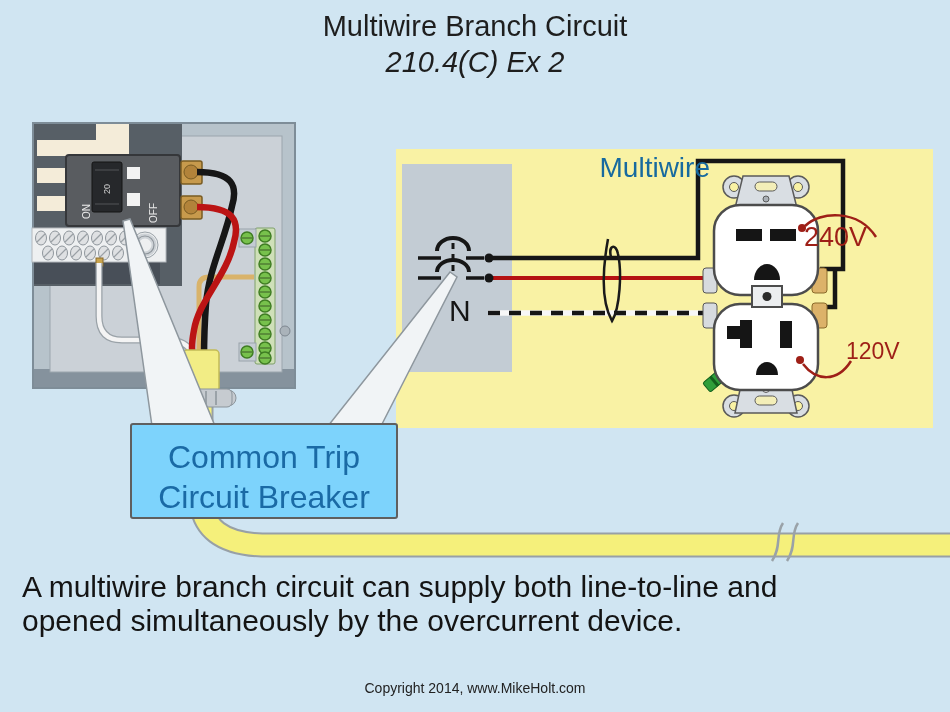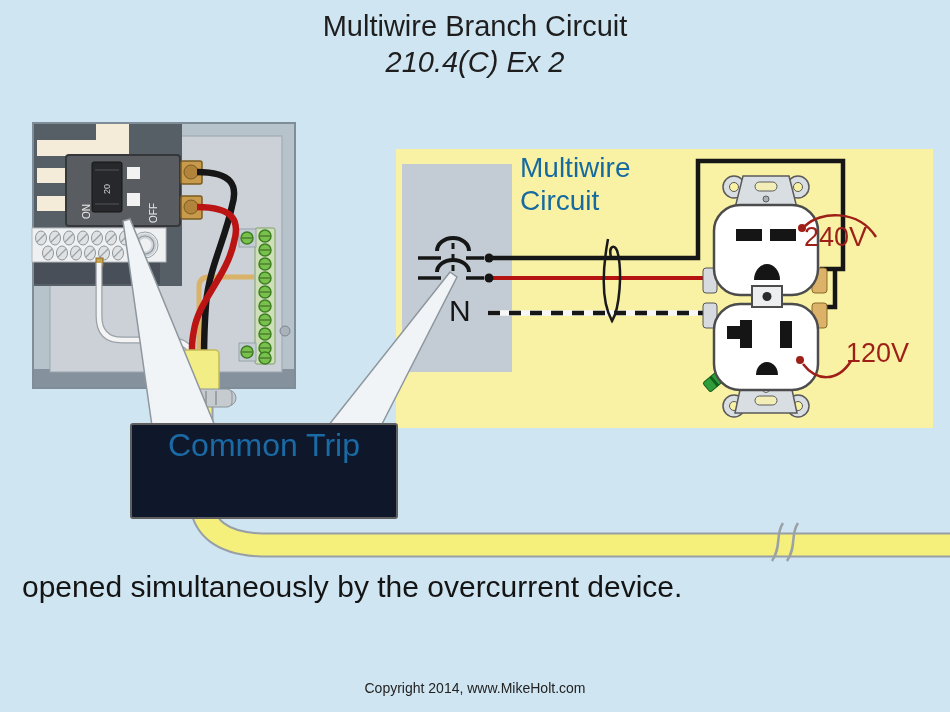--- a/index.html
+++ b/index.html
@@ -6,28 +6,28 @@
   #stage{
     position:relative;width:950px;height:712px;overflow:hidden;
     background:#d0e5f2;
     font-family:"Liberation Sans", sans-serif;
   }
   .abs{position:absolute;}
   #title{top:8px;left:0;width:950px;text-align:center;color:#1e1e1e;
          font-size:29px;line-height:36px;}
   #title .t3{font-style:italic;}
   #svg-layer{top:0;left:0;}
-  #multiwire-label{left:520px;top:151px;width:190px;text-align:left;
+  #multiwire-label{left:520px;top:151px;width:190px;text-align:right;
     color:#176a9f;font-size:28px;line-height:33px;}
   #neutral-label{left:449px;top:294px;width:40px;color:#151515;font-size:30px;}
   #v240-label{left:804px;top:222px;color:#9e1f17;font-size:27px;}
-  #v120-label{left:846px;top:338px;color:#9e1f17;font-size:27px;}
+  #v120-label{left:846px;top:338px;color:#9e1f17;font-size:23px;}
   #callout-box{left:130px;top:423px;width:264px;height:92px;
-    background:#0f172a;border:2px solid #5f5f5f;border-radius:3px;
-    display:flex;flex-direction:column;justify-content:space-between;align-items:center;
+    background:#7dd3fc;border:2px solid #5f5f5f;border-radius:3px;
+    display:flex;flex-direction:column;justify-content:flex-end;align-items:center;
     color:#1a6aa5;font-size:32px;line-height:40px;z-index:5;}
   #caption{left:22px;top:570px;width:915px;color:#141414;
     font-size:30px;line-height:34px;}
   #copyright{left:0;top:680px;width:950px;text-align:center;
     color:#222;font-size:14px;}
   
   .face{fill:#ffffff;stroke:#4c4c4c;stroke-width:2.5;}
   .strap{fill:#d9dee3;stroke:#5a5a5a;stroke-width:1.5;}
   .blk{stroke:#161616;stroke-width:4.5;fill:none;}
   .sw{stroke:#161616;stroke-width:3.5;}
@@ -247,32 +247,33 @@
     <polygon points="450,272 457,277 381,426 328,426" fill="#f1f4f6" stroke="#8e979e" stroke-width="1.5"></polygon>
   </svg>
 
   <div id="title" class="abs">
     <div class="t1">Multiwire Branch Circuit</div>
     <div class="t3">210.4(C) Ex 2</div>
   </div>
 
   <div id="multiwire-label" class="abs">
     <div>Multiwire</div>
-    <div>Circuit</div>
   </div>
 
   <div id="neutral-label" class="abs">N</div>
 
   <div id="v240-label" class="abs">240V</div>
 
   <div id="v120-label" class="abs">120V</div>
 
   <div id="callout-box" class="abs">
     <div>Common Trip</div>
+    <div>Circuit Breaker</div>
   </div>
 
   <div id="caption" class="abs">
+    <div>A multiwire branch circuit can supply both line-to-line and</div>
     <div>opened simultaneously by the overcurrent device.</div>
   </div>
 
   <div id="copyright" class="abs">Copyright 2014, www.MikeHolt.com</div>
 
 </div>
 
 </body></html>

